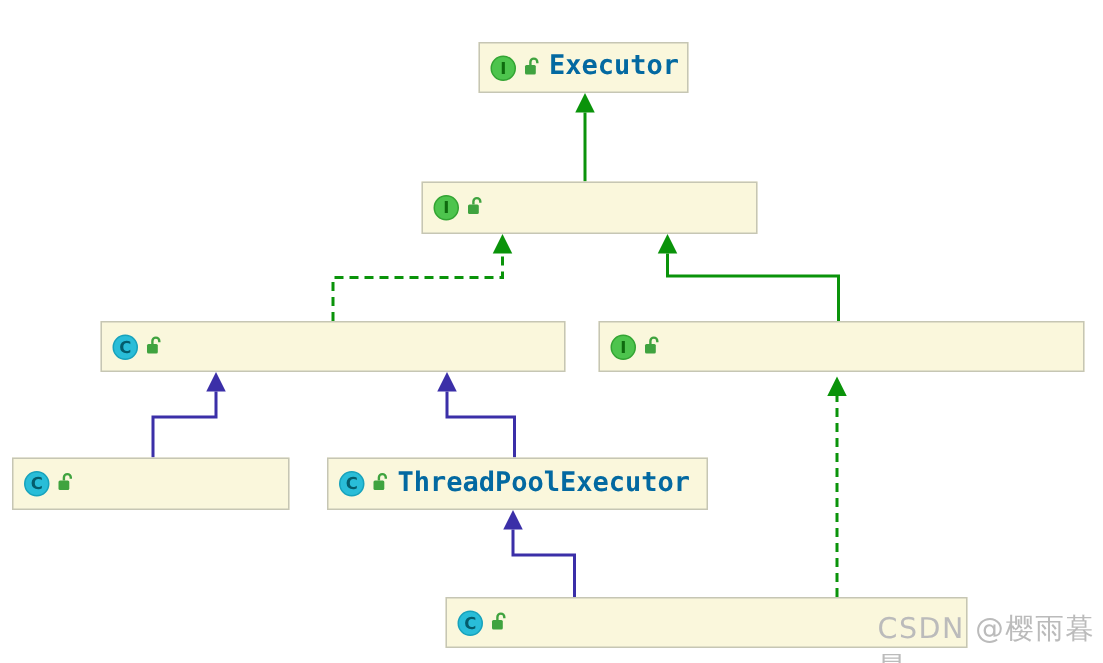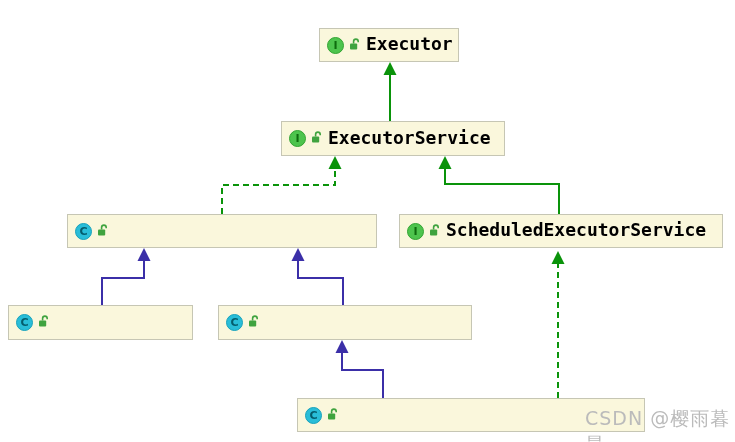--- a/index.html
+++ b/index.html
@@ -24,21 +24,21 @@
     display:flex;
     align-items:center;
     padding-left:7px;
     gap:5px;
     white-space:nowrap;
     cursor:default;
   }
   .node .label{
     font-size:18px;
     font-weight:600;
-    color:#000000;
+    color:#0369a1;
     letter-spacing:0px;
     line-height:1;
     transform:translateY(-1px);
   }
   .badge{
     width:17px;height:17px;
     border-radius:50%;
     display:flex;align-items:center;justify-content:center;
     font-size:11px;font-weight:bold;
     flex:0 0 auto;
@@ -112,62 +112,61 @@
   </div>
 
   <div class="node" style="left:281px;top:121px;width:224px;height:35px">
     <span class="badge iface">I</span>
     <span class="lock">
       <svg width="12" height="13" viewBox="0 0 12 13">
           <path d="M4.6 5.4 V3.4 A2.3 2.3 0 0 1 9.2 3.4 V4.2" fill="none" stroke="#3fa33f" stroke-width="1.6"></path>
           <rect x="1" y="5.4" width="7.2" height="6.2" rx="1" fill="#3fa33f"></rect>
         </svg>
     </span>
-    <span class="label">ExecutorService</span>
   </div>
 
   <div class="node" style="left:67px;top:214px;width:310px;height:34px">
     <span class="badge cls">C</span>
     <span class="lock">
       <svg width="12" height="13" viewBox="0 0 12 13">
           <path d="M4.6 5.4 V3.4 A2.3 2.3 0 0 1 9.2 3.4 V4.2" fill="none" stroke="#3fa33f" stroke-width="1.6"></path>
           <rect x="1" y="5.4" width="7.2" height="6.2" rx="1" fill="#3fa33f"></rect>
         </svg>
     </span>
   </div>
 
   <div class="node" style="left:399px;top:214px;width:324px;height:34px">
     <span class="badge iface">I</span>
     <span class="lock">
       <svg width="12" height="13" viewBox="0 0 12 13">
           <path d="M4.6 5.4 V3.4 A2.3 2.3 0 0 1 9.2 3.4 V4.2" fill="none" stroke="#3fa33f" stroke-width="1.6"></path>
           <rect x="1" y="5.4" width="7.2" height="6.2" rx="1" fill="#3fa33f"></rect>
         </svg>
     </span>
-    <span class="label">ScheduledExecutorService</span>
   </div>
 
   <div class="node" style="left:8px;top:305px;width:185px;height:35px">
     <span class="badge cls">C</span>
     <span class="lock">
       <svg width="12" height="13" viewBox="0 0 12 13">
           <path d="M4.6 5.4 V3.4 A2.3 2.3 0 0 1 9.2 3.4 V4.2" fill="none" stroke="#3fa33f" stroke-width="1.6"></path>
           <rect x="1" y="5.4" width="7.2" height="6.2" rx="1" fill="#3fa33f"></rect>
         </svg>
     </span>
   </div>
 
   <div class="node" style="left:218px;top:305px;width:254px;height:35px">
     <span class="badge cls">C</span>
     <span class="lock">
       <svg width="12" height="13" viewBox="0 0 12 13">
           <path d="M4.6 5.4 V3.4 A2.3 2.3 0 0 1 9.2 3.4 V4.2" fill="none" stroke="#3fa33f" stroke-width="1.6"></path>
           <rect x="1" y="5.4" width="7.2" height="6.2" rx="1" fill="#3fa33f"></rect>
         </svg>
     </span>
+    <span class="label">ThreadPoolExecutor</span>
   </div>
 
   <div class="node" style="left:297px;top:398px;width:348px;height:34px">
     <span class="badge cls">C</span>
     <span class="lock">
       <svg width="12" height="13" viewBox="0 0 12 13">
           <path d="M4.6 5.4 V3.4 A2.3 2.3 0 0 1 9.2 3.4 V4.2" fill="none" stroke="#3fa33f" stroke-width="1.6"></path>
           <rect x="1" y="5.4" width="7.2" height="6.2" rx="1" fill="#3fa33f"></rect>
         </svg>
     </span>

